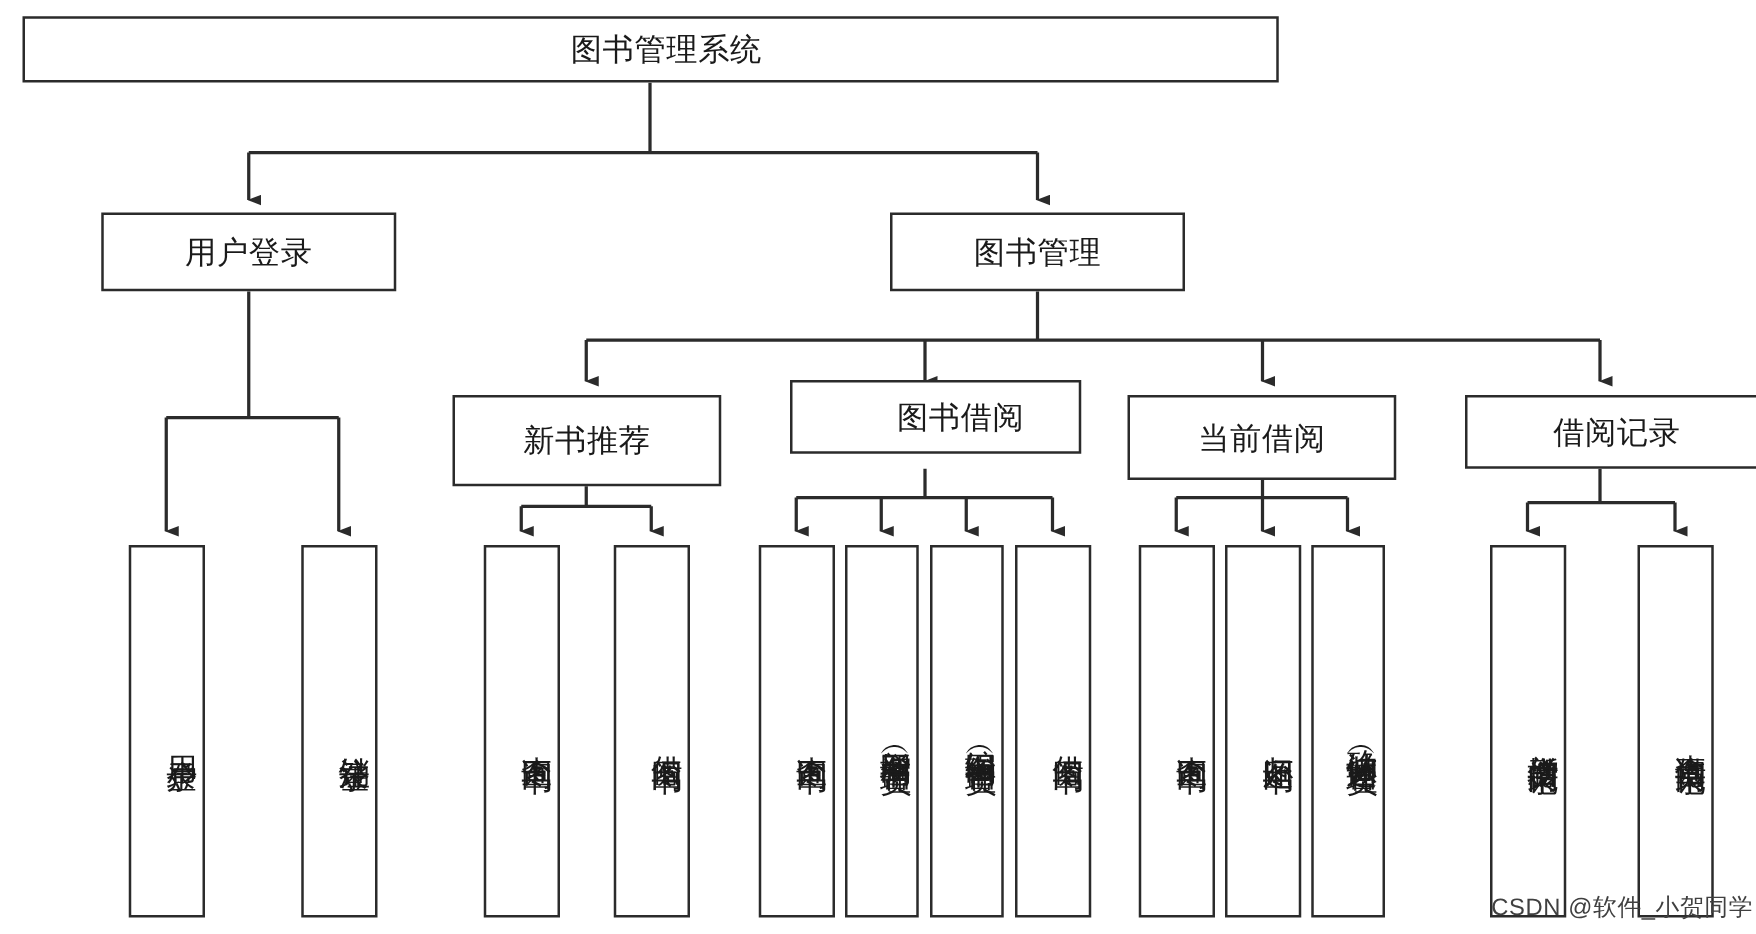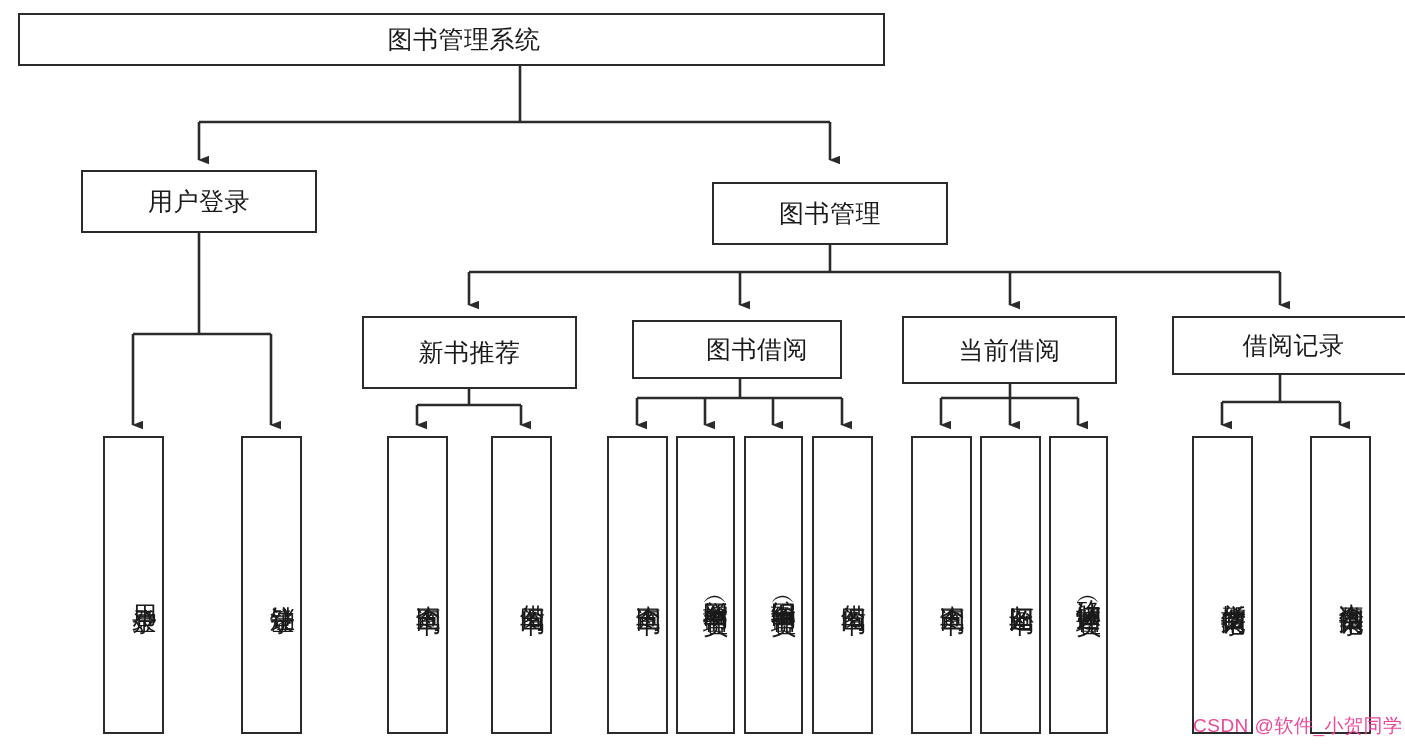--- a/index.html
+++ b/index.html
@@ -36,21 +36,21 @@
     letter-spacing: 2px;
     align-items: flex-start;
     justify-content: center;
     padding-top: 8px;
   }
   .root-node {
     font-size: 26px;
   }
   .watermark {
     position: absolute;
-    color: #ec4899;
+    color: #404040;
     font-size: 19px;
     letter-spacing: 0.5px;
     white-space: nowrap;
     pointer-events: none;
   }
   svg.edges {
     position: absolute;
     left: 0;
     top: 0;
     width: 1405px;
@@ -106,35 +106,35 @@
       <path d="M1010,398 L1010,425" marker-end="url(#arrow)"></path>
       <path d="M1078,398 L1078,425" marker-end="url(#arrow)"></path>
 
       <path d="M1280,375 L1280,402"></path>
       <path d="M1222,402 L1340,402"></path>
       <path d="M1222,402 L1222,425" marker-end="url(#arrow)"></path>
       <path d="M1340,402 L1340,425" marker-end="url(#arrow)"></path>
     </g>
   </svg>
 
-  <div class="node horiz root-node" style="left:18px; top:13px; width:867px; height:53px;padding-left:25px;">
+  <div class="node horiz root-node" style="left:18px; top:13px; width:1005px; height:53px;padding-left:25px;">
     <span>图书管理系统</span>
   </div>
 
   <div class="node horiz" style="left:81px; top:170px; width:236px; height:63px;">
     <span>用户登录</span>
   </div>
-  <div class="node horiz" style="left:712px; top:170px; width:236px; height:63px;margin-top:12px;">
+  <div class="node horiz" style="left:712px; top:170px; width:236px; height:63px;">
     <span>图书管理</span>
   </div>
 
   <div class="node horiz" style="left:362px; top:316px; width:215px; height:73px;">
     <span>新书推荐</span>
   </div>
-  <div class="node horiz" style="left:632px; top:320px; width:210px; height:59px;padding-left:40px;">
+  <div class="node horiz" style="left:632px; top:304px; width:233px; height:59px;padding-left:40px;">
     <span>图书借阅</span>
   </div>
   <div class="node horiz" style="left:902px; top:316px; width:215px; height:68px;">
     <span>当前借阅</span>
   </div>
   <div class="node horiz" style="left:1172px; top:316px; width:243px; height:59px;">
     <span>借阅记录</span>
   </div>
 
   <div class="node vert" style="left:103px; top:436px; width:61px; height:298px;">

